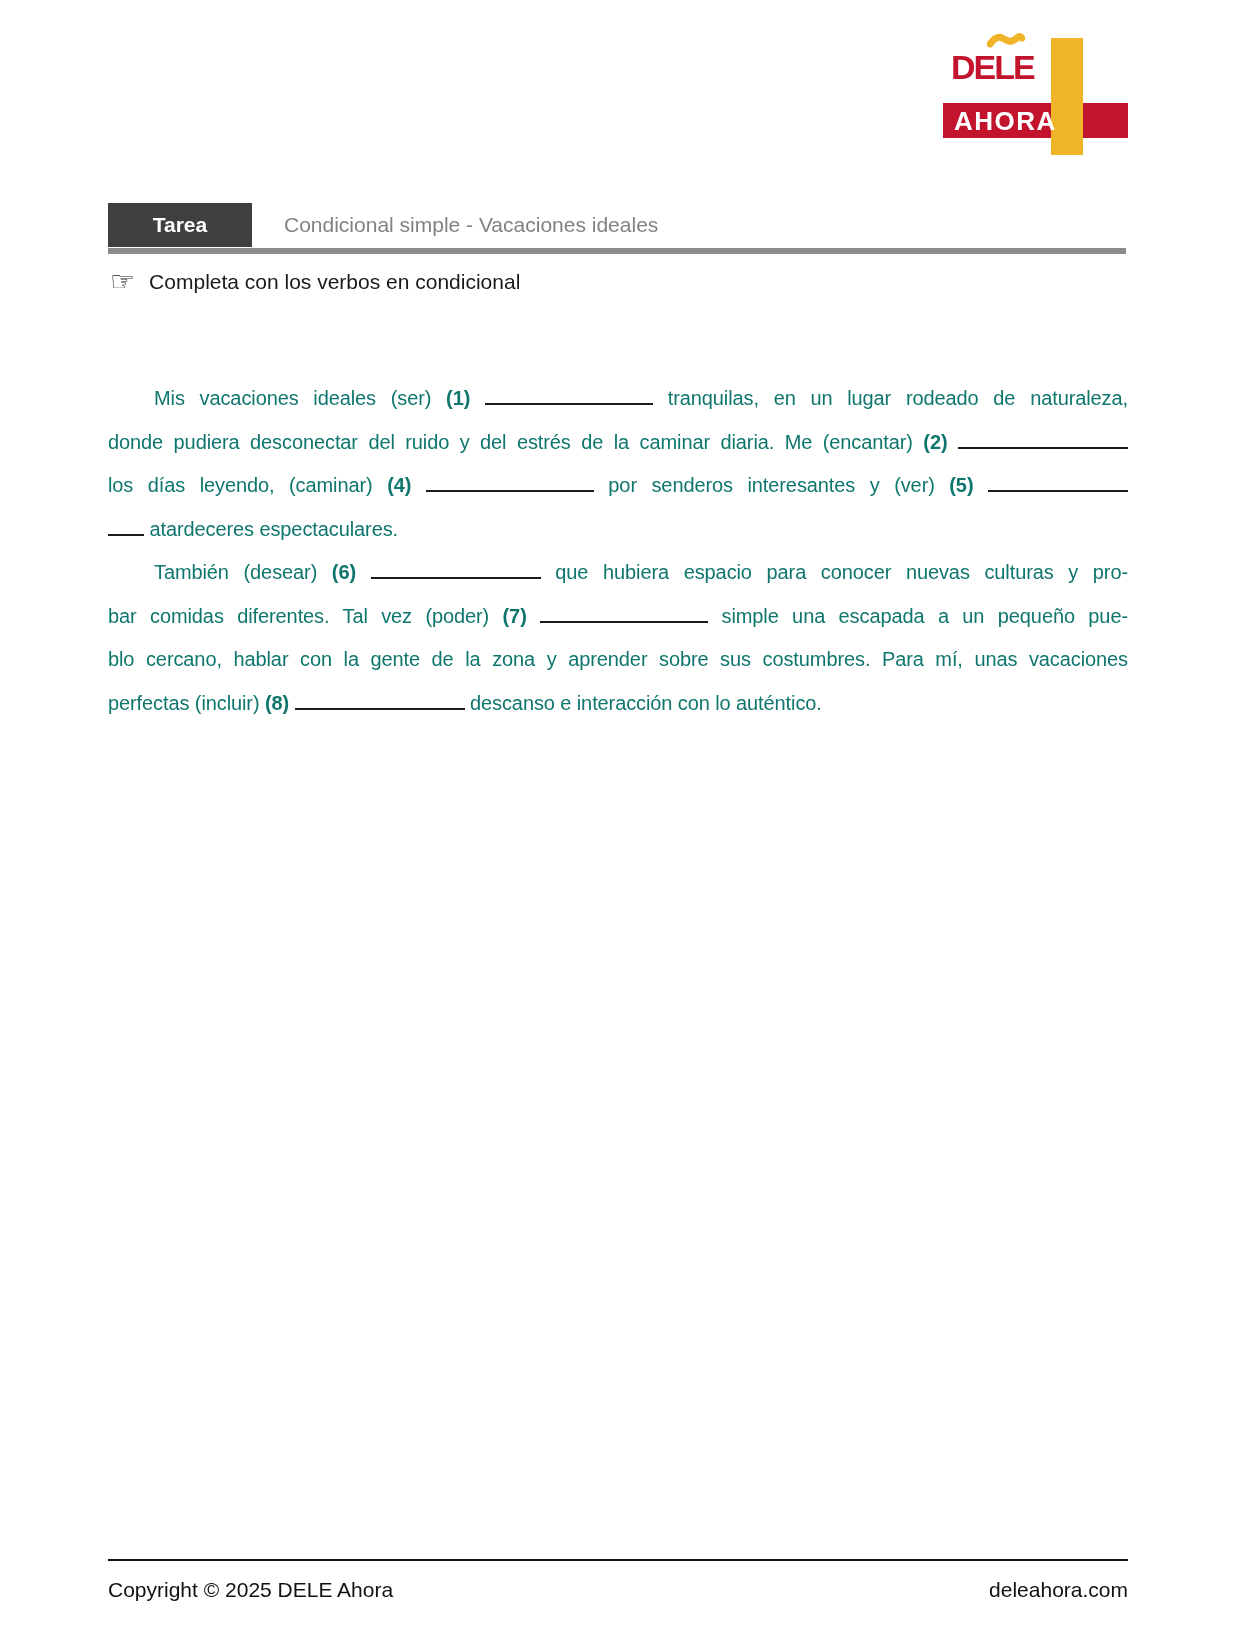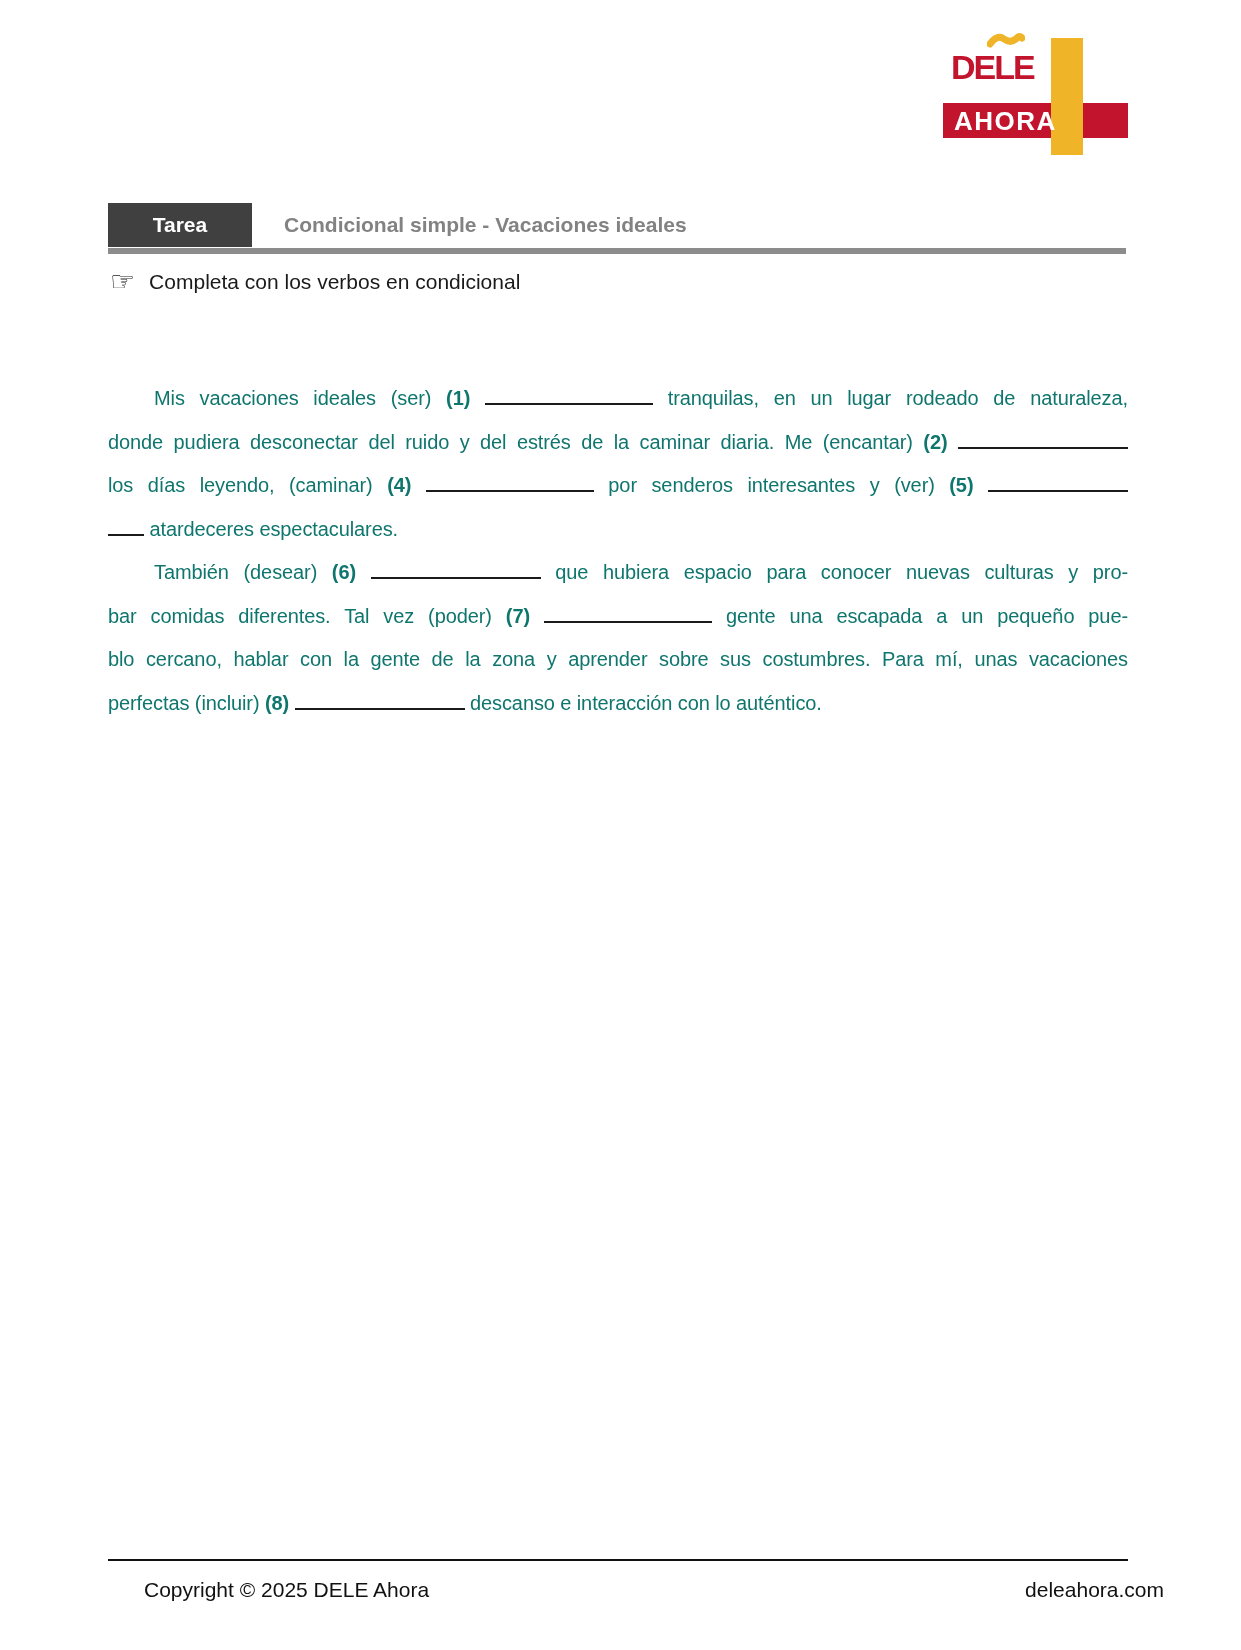--- a/index.html
+++ b/index.html
@@ -23,21 +23,21 @@
   }
 
   
   .header{position:absolute;left:108px;top:203px;width:1020px;}
   .tab{
     width:144px;height:44px;background:#404040;color:#ffffff;
     font-weight:bold;font-size:21px;display:flex;align-items:center;justify-content:center;
   }
   .header-title{
     position:absolute;left:176px;top:0;height:44px;display:flex;align-items:center;
-    color:#828282;font-weight:bold;font-size:21px;
+    color:#828282;font-weight:normal;font-size:21px;
   }
   .header-rule{margin-top:1px;width:1018px;height:6px;background:#8C8C8C;}
 
   
   .instruction{
     position:absolute;left:110px;top:268px;display:flex;align-items:center;gap:14px;
     font-size:21px;color:#1a1a1a;
   }
   .hand-icon{font-size:28px;line-height:1;}
 
@@ -55,21 +55,21 @@
   .line.end{text-align-last:left;}
   .num{font-weight:bold;}
   .blank{
     display:inline-block;border-bottom:2px solid #1b1b1b;height:14px;
   }
 
   
   .footer-rule{position:absolute;left:108px;top:1559px;width:1020px;height:2px;background:#111111;}
   .footer{
     position:absolute;left:108px;top:1578px;width:1020px;
-    display:flex;justify-content:space-between;align-items:center;font-size:21px;color:#111111;margin-left:36px;
+    display:flex;justify-content:space-between;align-items:center;font-size:21px;color:#111111;
   }
   .footer .site{font-weight:normal;}
 </style>
 </head>
 <body>
 
 <div class="logo">
   <div class="logo-band"></div>
   <div class="logo-bar"></div>
   <div class="logo-dele">DELE</div>
@@ -91,21 +91,21 @@
   <span class="hand-icon">☞</span>
   <span>Completa con los verbos en condicional</span>
 </div>
 
 <div class="exercise">
     <div class="line indent"><span>Mis vacaciones ideales (ser) </span><span class="num">(1)</span><span> </span><span class="blank" style="width: 168px;"></span><span> tranquilas, en un lugar rodeado de naturaleza,</span></div>
     <div class="line"><span>donde pudiera desconectar del ruido y del estrés de la caminar diaria. Me (encantar) </span><span class="num">(2)</span><span> </span><span class="blank" style="width: 170px;"></span></div>
     <div class="line"><span>los días leyendo, (caminar) </span><span class="num">(4)</span><span> </span><span class="blank" style="width: 168px;"></span><span> por senderos interesantes y (ver) </span><span class="num">(5)</span><span> </span><span class="blank" style="width: 140px;"></span></div>
     <div class="line end"><span class="blank" style="width: 36px;"></span><span> atardeceres espectaculares.</span></div>
     <div class="line indent"><span>También (desear) </span><span class="num">(6)</span><span> </span><span class="blank" style="width: 170px;"></span><span> que hubiera espacio para conocer nuevas culturas y pro-</span></div>
-    <div class="line"><span>bar comidas diferentes. Tal vez (poder) </span><span class="num">(7)</span><span> </span><span class="blank" style="width: 168px;"></span><span> gente una escapada a un pequeño pue-</span></div>
+    <div class="line"><span>bar comidas diferentes. Tal vez (poder) </span><span class="num">(7)</span><span> </span><span class="blank" style="width: 168px;"></span><span> simple una escapada a un pequeño pue-</span></div>
     <div class="line"><span>blo cercano, hablar con la gente de la zona y aprender sobre sus costumbres. Para mí, unas vacaciones</span></div>
     <div class="line end"><span>perfectas (incluir) </span><span class="num">(8)</span><span> </span><span class="blank" style="width: 170px;"></span><span> descanso e interacción con lo auténtico.</span></div>
   </div>
 
 <div class="footer-rule"></div>
 <div class="footer">
   <span>Copyright © 2025 DELE Ahora</span>
   <span class="site">deleahora.com</span>
 </div>
 

